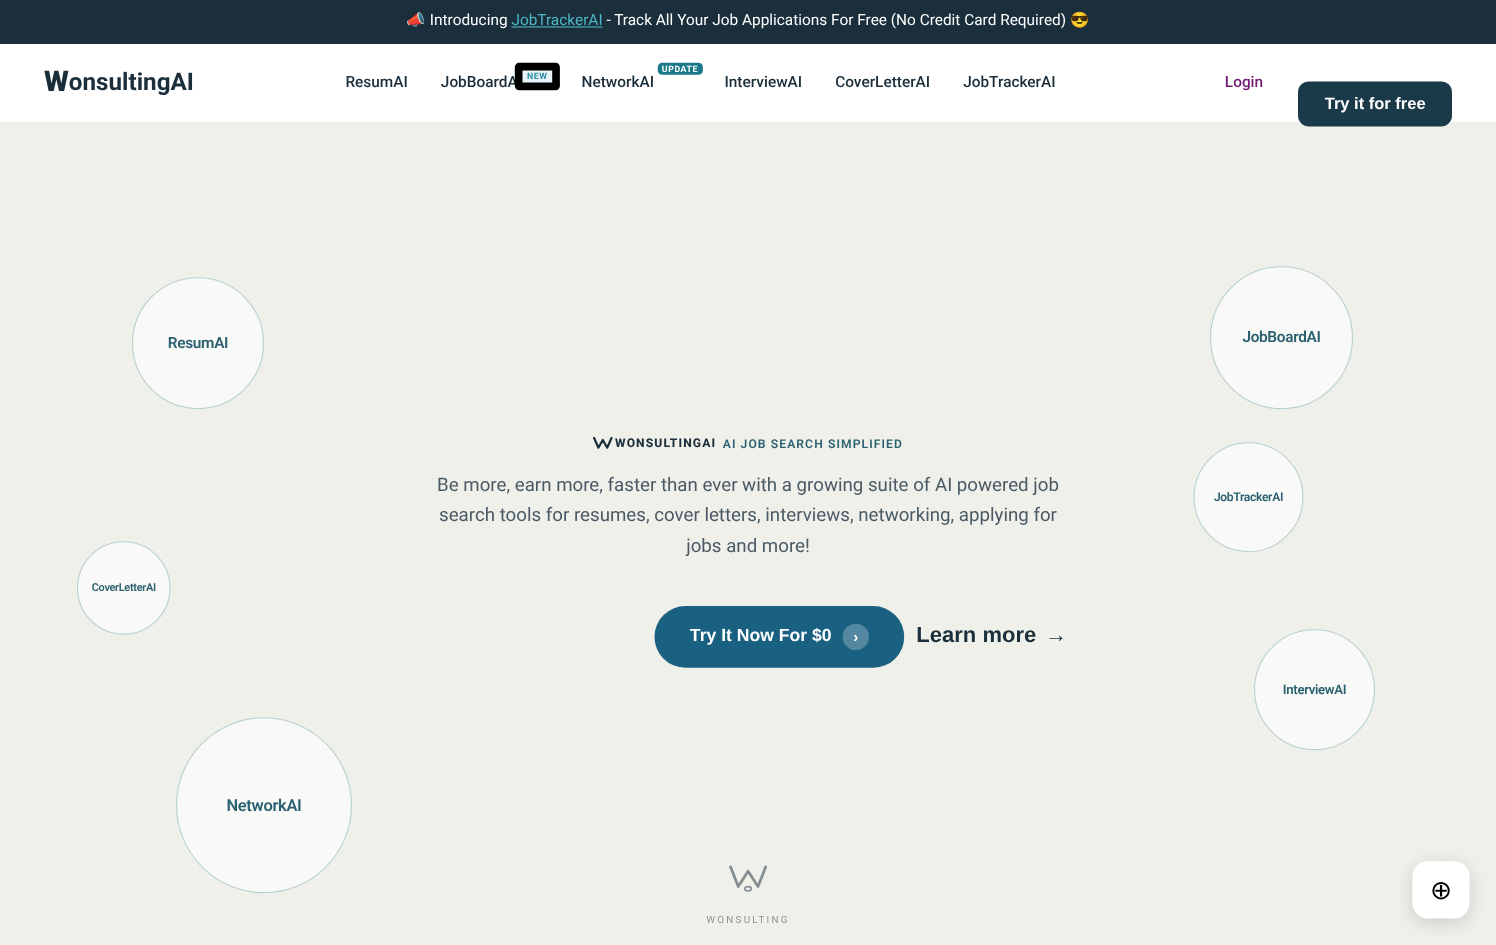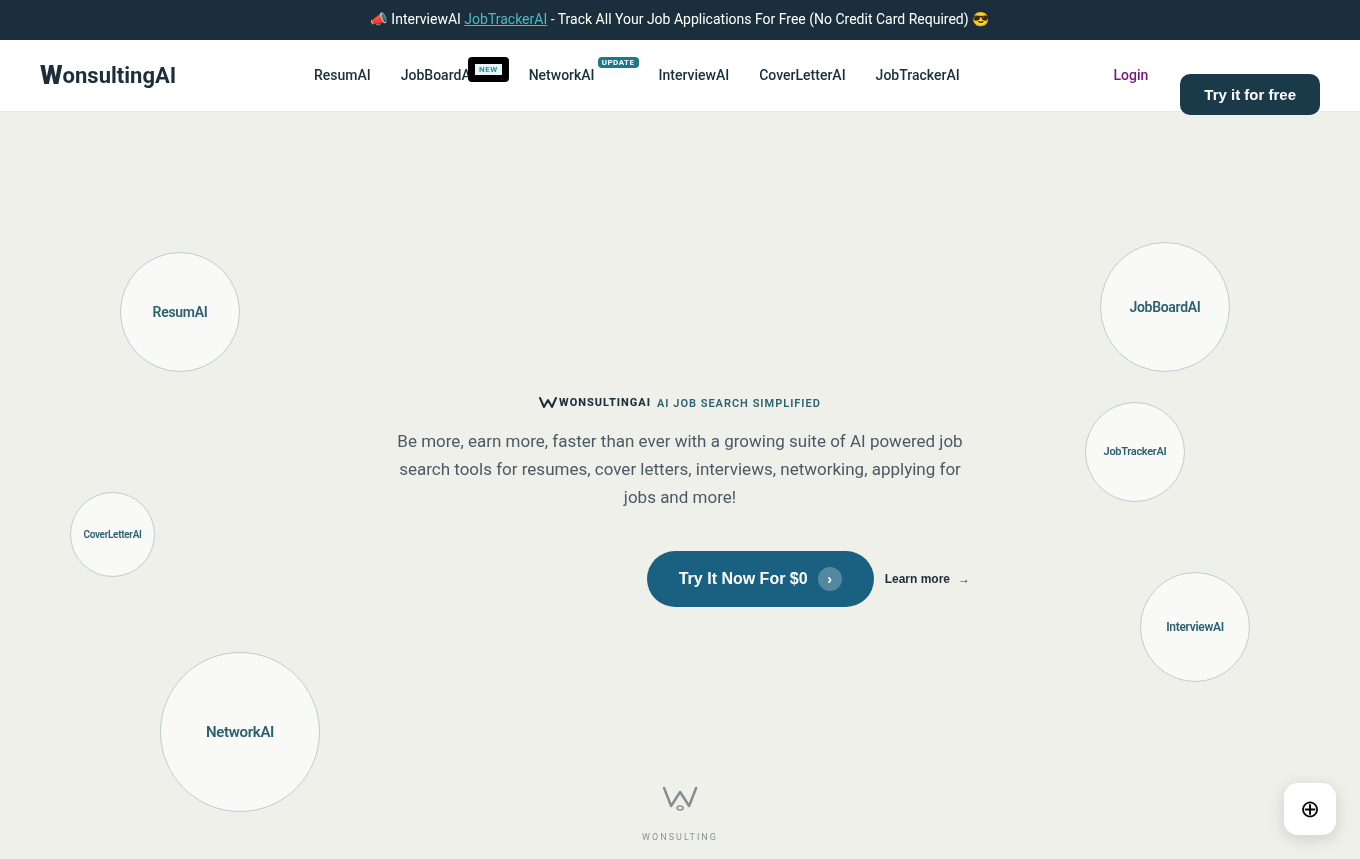--- a/index.html
+++ b/index.html
@@ -198,21 +198,21 @@
       background: rgba(255,255,255,0.25);
       border-radius: 50%;
       width: 24px;
       height: 24px;
       display: flex;
       align-items: center;
       justify-content: center;
       font-size: 14px;
     }
     .cta-secondary {
-      font-size: 12px;
+      font-size: 20px;
       font-weight: 600;
       color: #1a2e3b;
       cursor: pointer;
       display: flex;
       align-items: center;
       gap: 8px;
       background: none;
       border: none;
     }
 
@@ -257,21 +257,21 @@
       z-index: 200;
     }
     .chat-widget-icon {
       font-size: 24px;
     }
   </style>
 </head>
 <body>
 
 <div class="top-banner">
-  <span>📣 InterviewAI </span><a href="#">JobTrackerAI</a><span> - Track All Your Job Applications For Free (No Credit Card Required) 😎</span>
+  <span>📣 Introducing </span><a href="#">JobTrackerAI</a><span> - Track All Your Job Applications For Free (No Credit Card Required) 😎</span>
 </div>
 
 <header class="header">
   <a href="#" class="logo">
     <span class="logo-w">W</span>
       <span>onsultingAI</span>
   </a>
   <nav>
     <a href="#" class="nav-item">
       <span>ResumAI</span>

